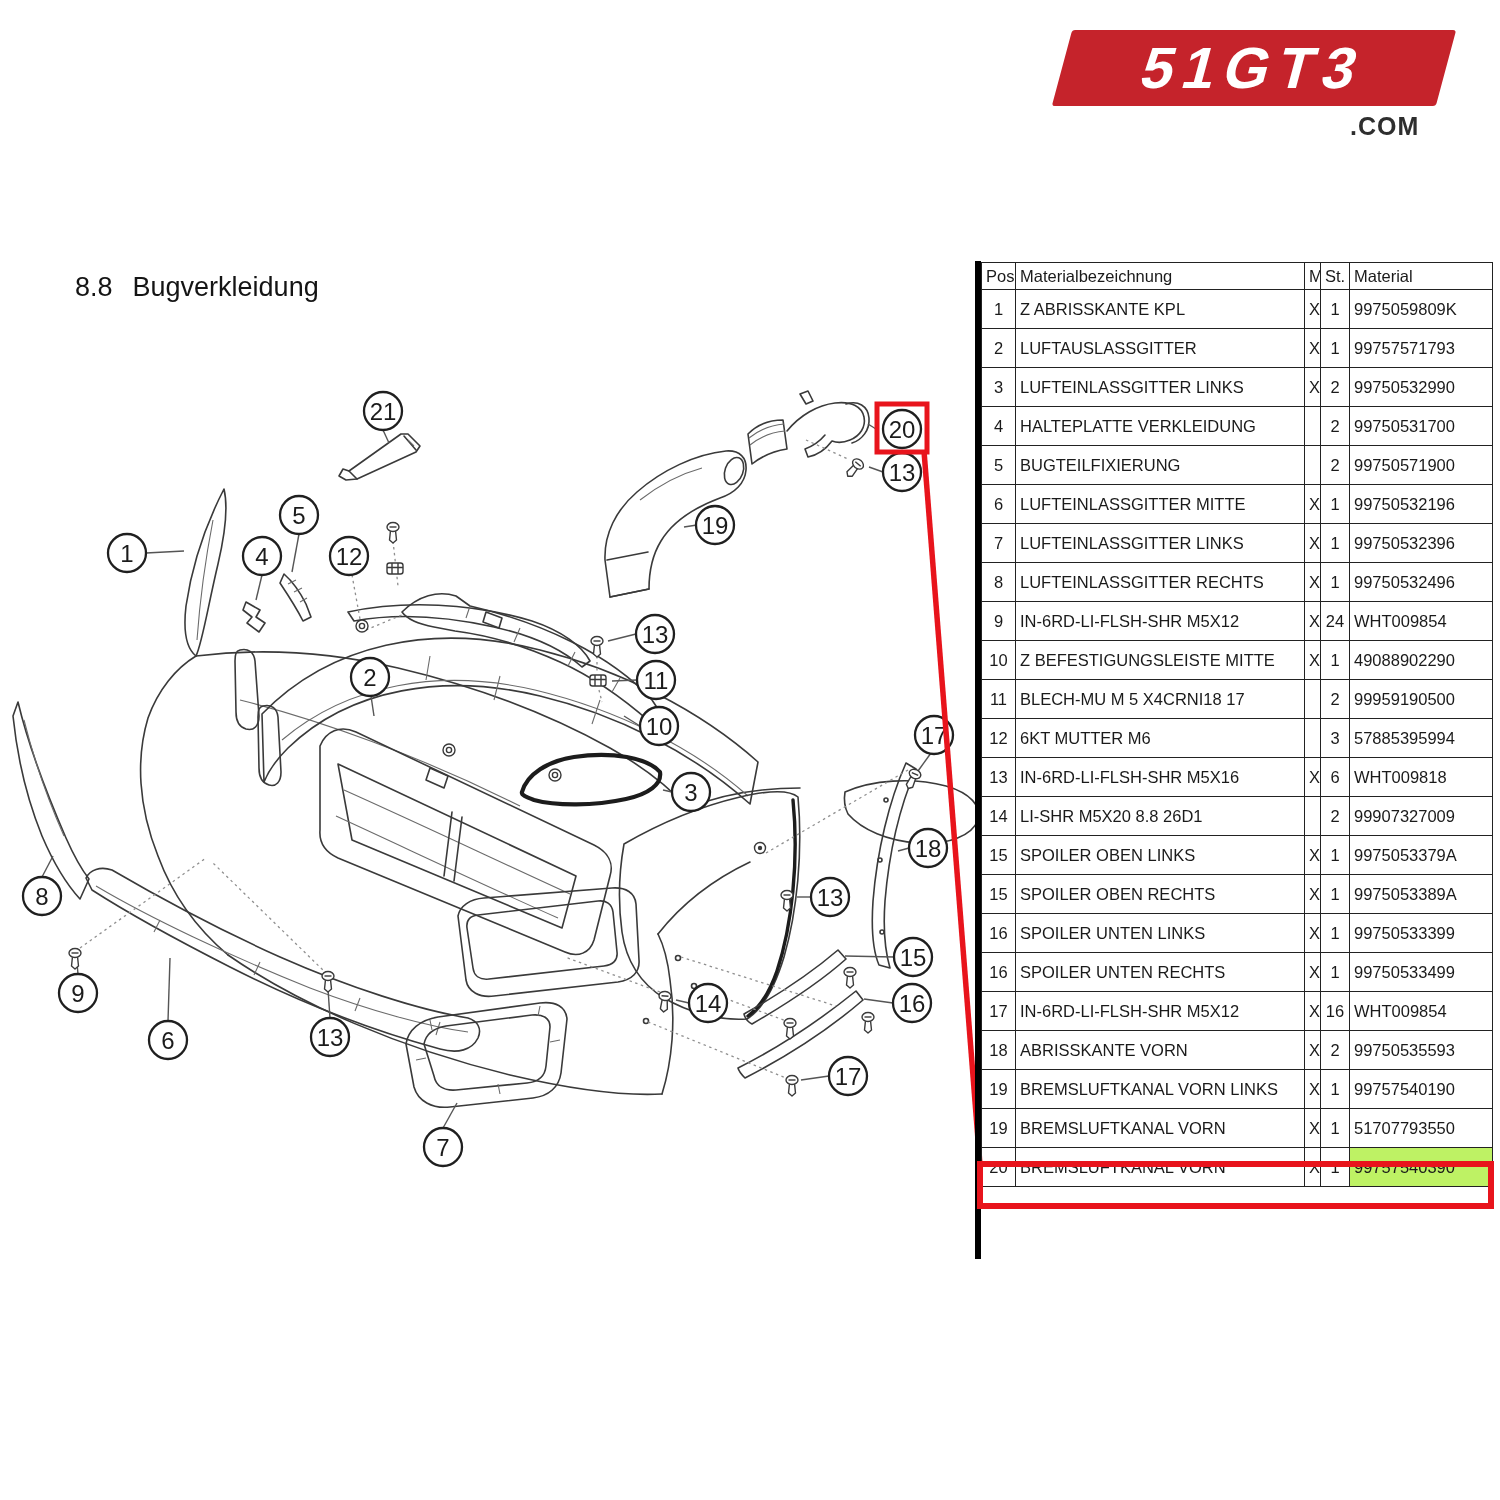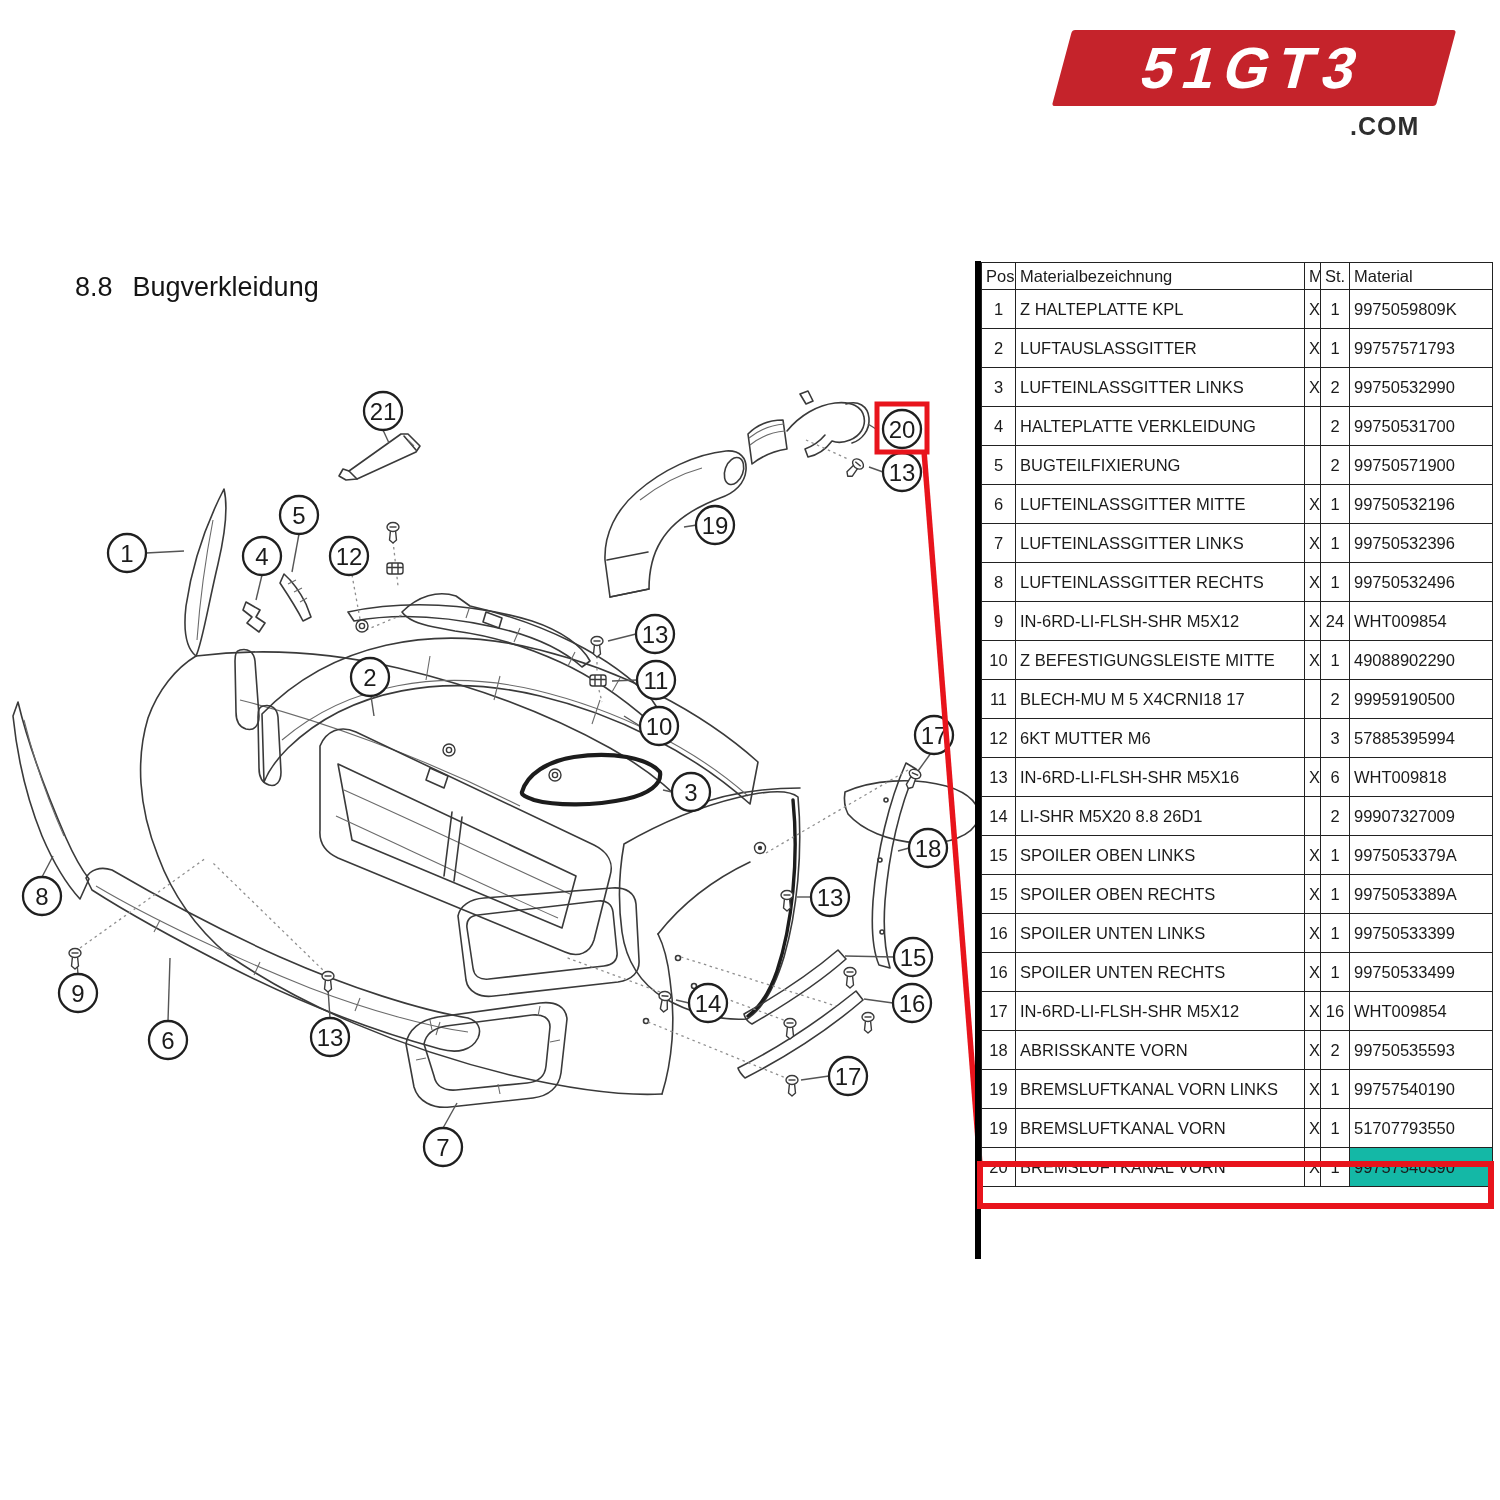--- a/index.html
+++ b/index.html
@@ -27,21 +27,21 @@
   .tbar{position:absolute;left:975px;top:261px;width:6px;height:998px;background:#000;}
   .twrap{position:absolute;left:981px;top:262px;}
   table.parts{border-collapse:collapse;table-layout:fixed;width:511px;font-size:16.5px;color:#1a1a1a;}
   table.parts th,table.parts td{border:1.5px solid #222;overflow:hidden;white-space:nowrap;padding:0 4px;font-weight:400;}
   table.parts th{height:26px;text-align:left;}
   table.parts td{height:38px;}
   .c-pos{text-align:center;padding:0 1px;}
   .c-m{text-align:center;padding:0;}
   .c-st{text-align:center;padding:0;}
   .c-name,.c-material{text-align:left;}
-  tr.hl .c-material{background:#14b8a6;}
+  tr.hl .c-material{background:#bef264;}
   
   .row-rect{position:absolute;left:977px;top:1161px;width:517px;height:48px;border:6px solid #e8141c;box-sizing:border-box;pointer-events:none;}
 </style>
 </head>
 <body>
 
 <div id="canvas">
 
   <div class="heading">
     <span class="sec">8.8</span><span>Bugverkleidung</span>
@@ -365,21 +365,21 @@
           <th>Pos.</th>
           <th>Materialbezeichnung</th>
           <th>M</th>
           <th>St.</th>
           <th>Material</th>
         </tr>
       </thead>
       <tbody>
           <tr>
             <td class="c-pos">1</td>
-            <td class="c-name">Z HALTEPLATTE KPL</td>
+            <td class="c-name">Z ABRISSKANTE KPL</td>
             <td class="c-m">X</td>
             <td class="c-st">1</td>
             <td class="c-material">9975059809K</td>
           </tr>
           <tr>
             <td class="c-pos">2</td>
             <td class="c-name">LUFTAUSLASSGITTER</td>
             <td class="c-m">X</td>
             <td class="c-st">1</td>
             <td class="c-material">99757571793</td>

